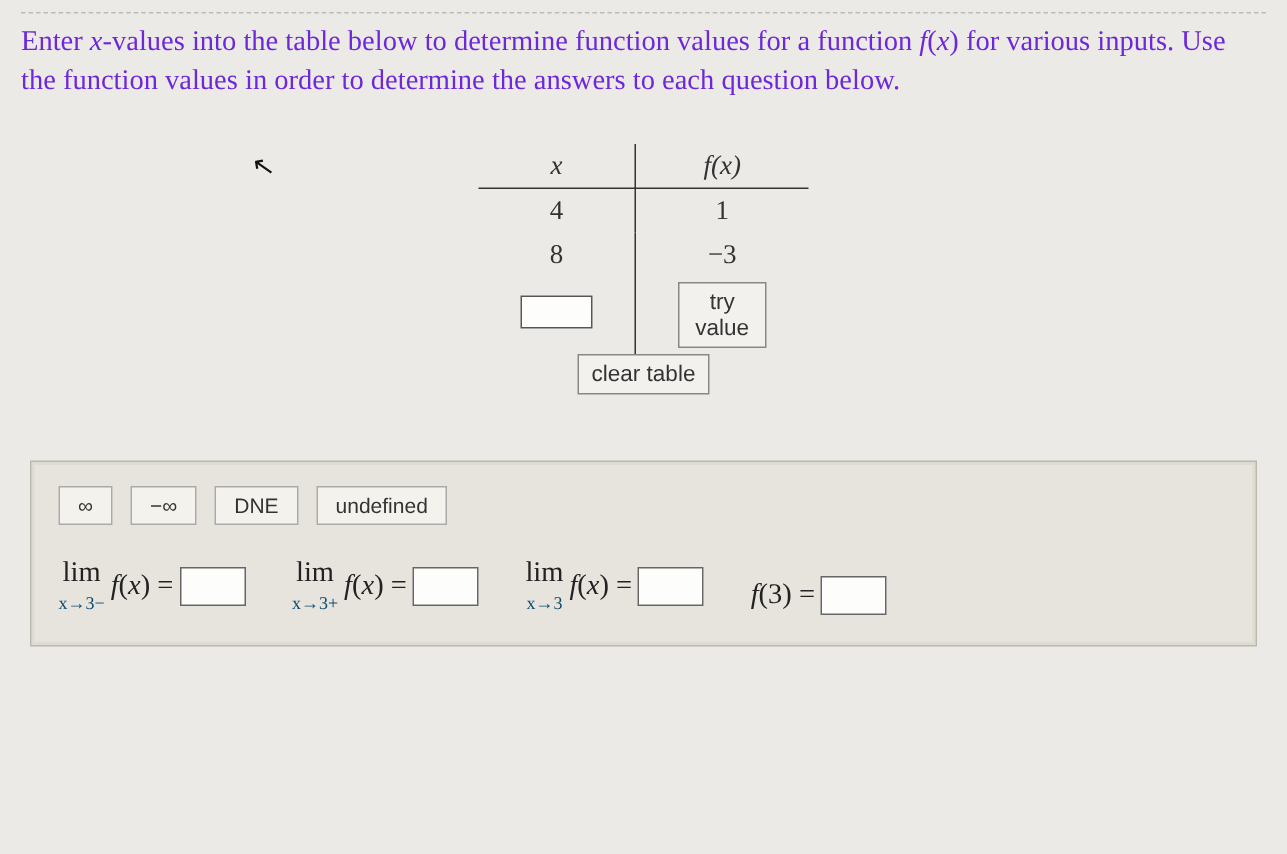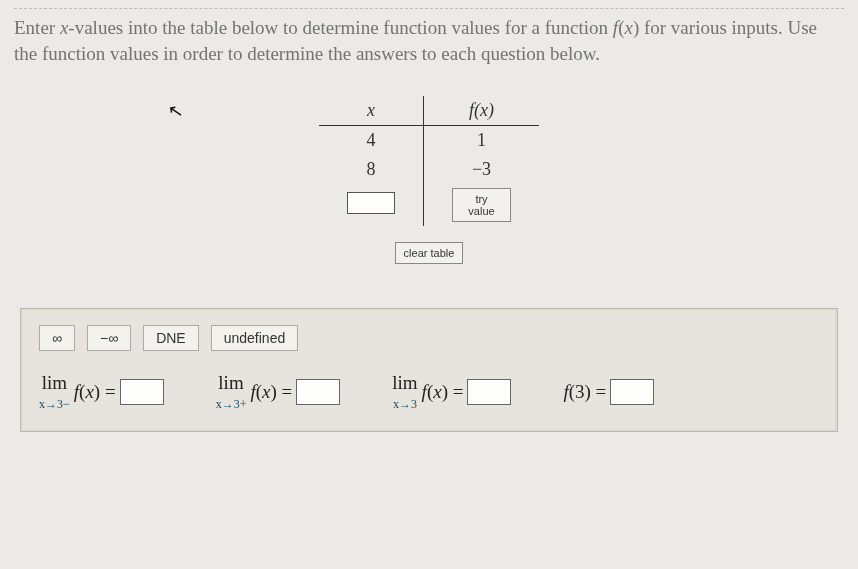--- a/index.html
+++ b/index.html
@@ -13,21 +13,21 @@
     height: 569px;
     overflow: hidden;
   }
   .page {
     padding: 8px 14px 0 14px;
     position: relative;
   }
   .instructions {
     font-size: 19px;
     line-height: 1.35;
-    color: #737373;
+    color: #6d28d9;
   }
   .cursor {
     position: absolute;
     left: 168px;
     top: 100px;
     font-size: 18px;
     color: #111;
     transform: rotate(-10deg);
   }
   .table-wrap {
@@ -55,30 +55,30 @@
   }
   .input-cell {
     width: 48px;
     height: 22px;
     border: 1.5px solid #555;
     background: #fdfdfb;
     display: inline-block;
   }
   .try-btn, .clear-btn {
     font-family: Arial, sans-serif;
-    font-size: 11px;
+    font-size: 15px;
     padding: 4px 8px;
     border: 1px solid #888;
     background: #f3f1ed;
     cursor: pointer;
     color: #333;
   }
   .clear-row {
     text-align: center;
-    margin-top: 16px;
+    margin-top: 0;
   }
   .answer-strip {
     margin: 44px 6px 0 6px;
     border: 1px solid #bdb8ae;
     background: #e7e4de;
     padding: 16px 18px 20px 18px;
     box-shadow: inset 0 0 0 2px #dedbd2;
   }
   .chip-row {
     display: flex;
@@ -90,21 +90,22 @@
     border: 1px solid #aaa;
     background: #f4f2ec;
     padding: 4px 12px;
     font-size: 14px;
     font-family: Arial, sans-serif;
     color: #333;
     cursor: pointer;
   }
   .expr-row {
     display: flex;
-    gap: 52px;
+    gap: 31px;
+    align-items: flex-end;
     font-size: 19px;
   }
   .expr {
     display: flex;
     align-items: center;
     gap: 4px;
   }
   .lim {
     display: inline-block;
     text-align: center;

